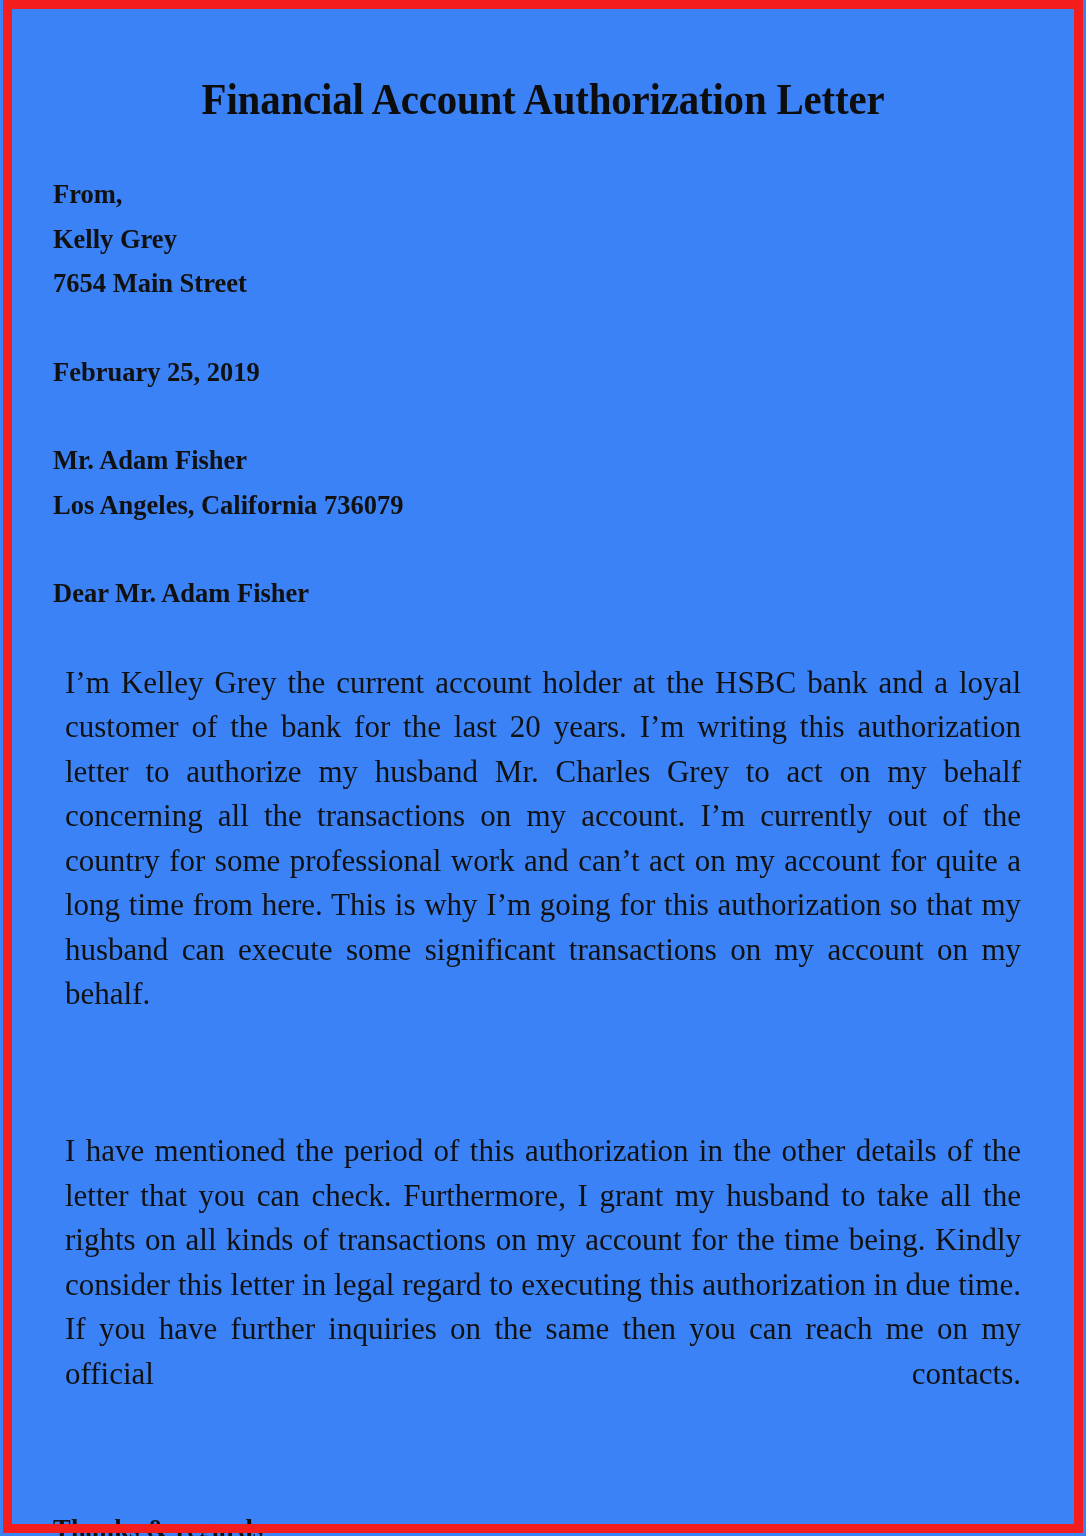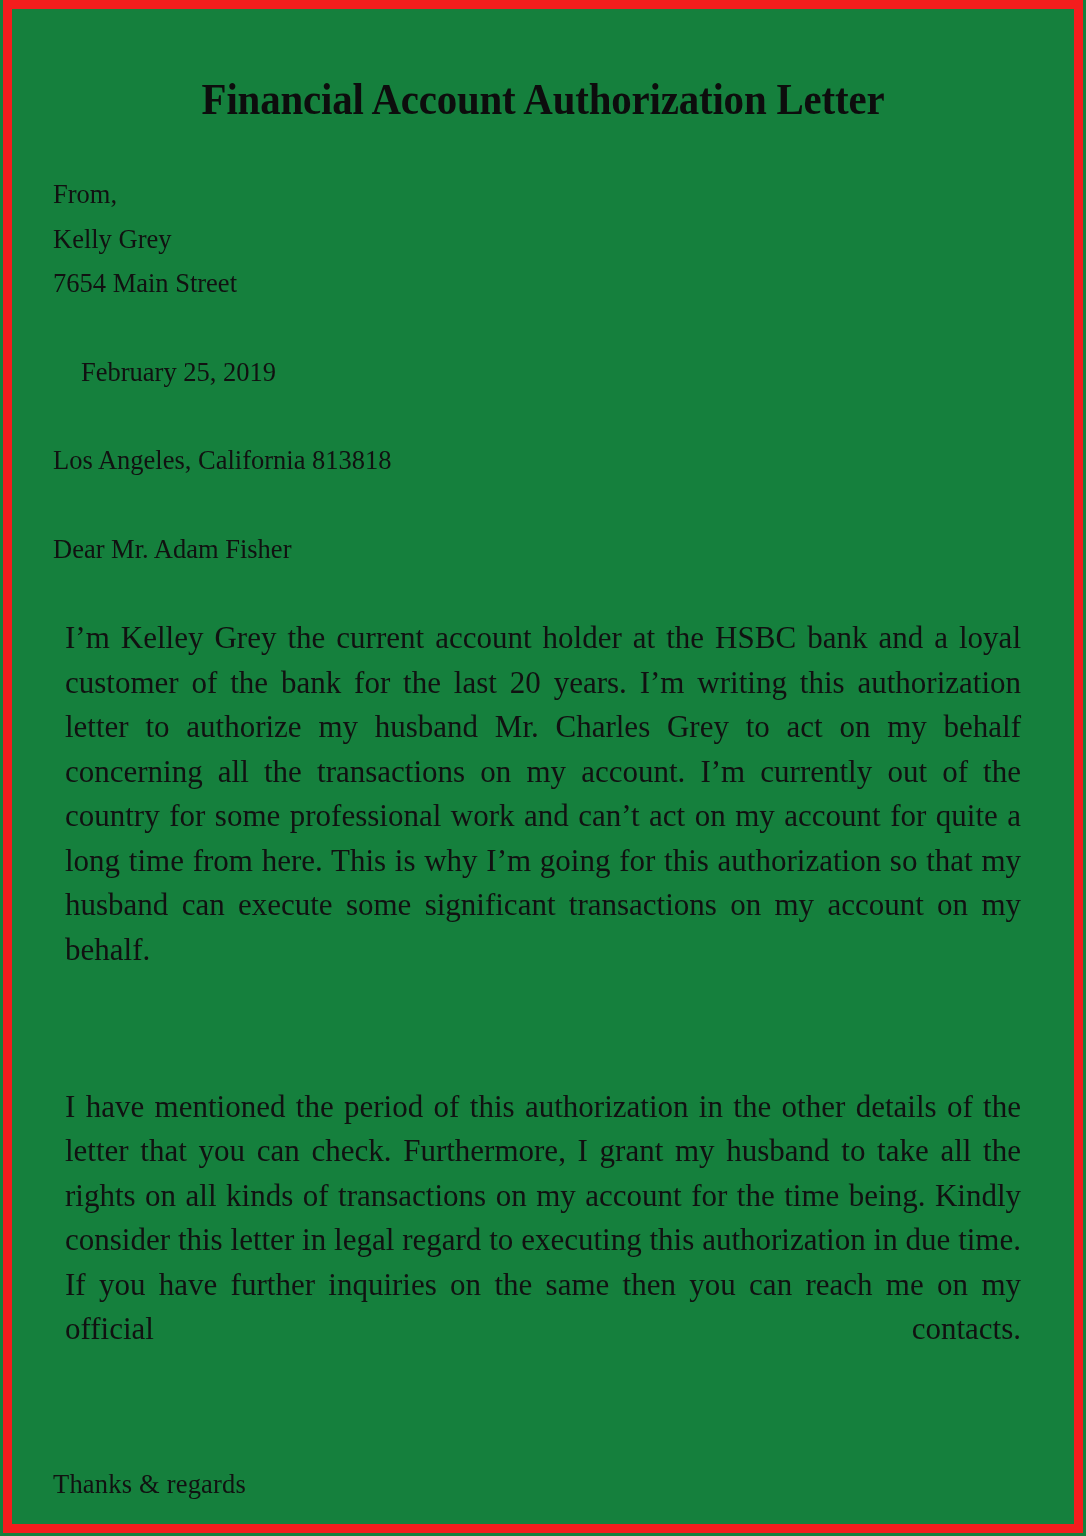--- a/index.html
+++ b/index.html
@@ -13,21 +13,21 @@
     font-family: "Liberation Serif", "DejaVu Serif", serif;
     color: #000000;
   }
 
   
   .page {
     position: relative;
     width: 1086px;
     height: 1536px;
     box-sizing: border-box;
-    background: #15803d;
+    background: #3b82f6;
     overflow: hidden;
   }
 
   
   .page-border {
     position: absolute;
     left: 3px;
     top: 0px;
     right: 3px;
     bottom: 3px;
@@ -70,24 +70,25 @@
   
   .block {
     font-size: 26.5px;
     line-height: 44.5px;
     color: #111111;
   }
 
   .block .line {
     display: block;
     white-space: nowrap;
+    font-weight: bold;
   }
 
   .addr-from   { margin-top: 46px; }
-  .date-line   { margin-top: 44px; margin-left: 28px; }
+  .date-line   { margin-top: 44px; }
   .addr-to     { margin-top: 44px; }
   .salutation  { margin-top: 44px; }
 
   
   .body-para {
     font-size: 31px;
     line-height: 44.5px;
     text-align: justify;
     text-justify: inter-word;
     color: #111111;
@@ -127,21 +128,22 @@
       <span class="line">From,</span>
       <span class="line">Kelly Grey</span>
       <span class="line">7654 Main Street</span>
     </div>
 
     <div class="block date-line">
       <span class="line">February 25, 2019</span>
     </div>
 
     <div class="block addr-to">
-      <span class="line">Los Angeles, California 813818</span>
+      <span class="line">Mr. Adam Fisher</span>
+      <span class="line">Los Angeles, California 736079</span>
     </div>
 
     <div class="block salutation">
       <span class="line">Dear Mr. Adam Fisher</span>
     </div>
 
     <p class="body-para first">I’m Kelley Grey the current account holder at the HSBC bank and a loyal customer of the bank for the last 20 years. I’m writing this authorization letter to authorize my husband Mr. Charles Grey to act on my behalf concerning all the transactions on my account. I’m currently out of the country for some professional work and can’t act on my account for quite a long time from here. This is why I’m going for this authorization so that my husband can execute some significant transactions on my account on my behalf.</p>
 
     <p class="body-para second">I have mentioned the period of this authorization in the other details of the letter that you can check. Furthermore, I grant my husband to take all the rights on all kinds of transactions on my account for the time being. Kindly consider this letter in legal regard to executing this authorization in due time. If you have further inquiries on the same then you can reach me on my official contacts.</p>
 

